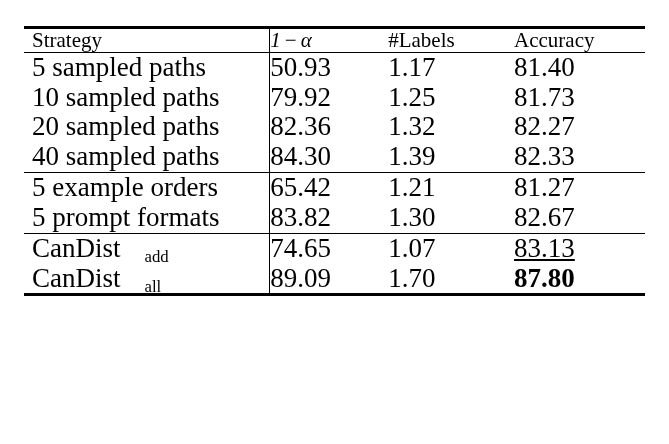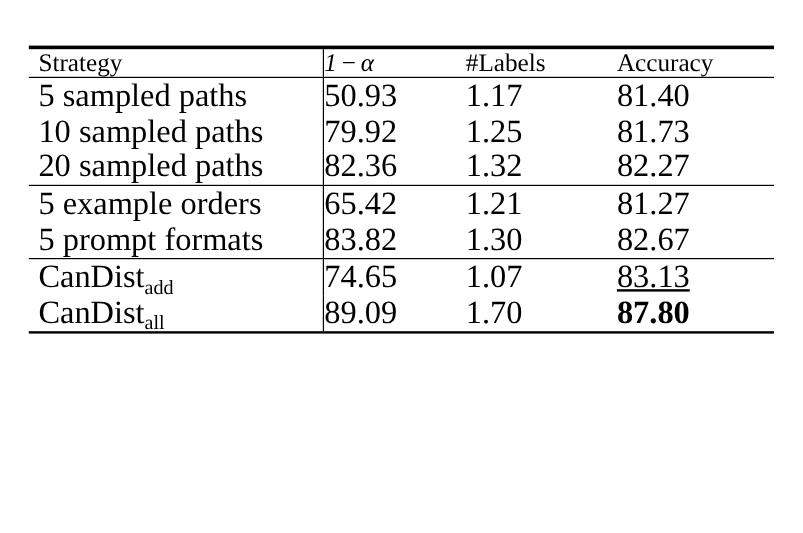--- a/index.html
+++ b/index.html
@@ -10,21 +10,21 @@
   body {
     width: 669px;
     height: 444px;
     font-family: "Liberation Serif", "DejaVu Serif", serif;
     color: #000000;
     overflow: hidden;
   }
   .table-wrap {
     position: absolute;
     left: 24px;
-    top: 38px;
+    top: 26px;
     width: 621px;
   }
   table.results {
     border-collapse: collapse;
     width: 621px;
     font-size: 21px;
     line-height: 1.1;
   }
   table.results td, table.results th {
     padding: 0;
@@ -95,20 +95,21 @@
     text-decoration: underline;
   }
   .bold-val {
     font-weight: bold;
   }
   sub {
     font-size: 0.62em;
     vertical-align: baseline;
     position: relative;
     top: 0.32em;
+    margin-left: 24px;
   }
   .nowrap { white-space: nowrap; }
 </style>
 </head>
 <body>
 
 <div class="table-wrap">
   <table class="results">
     <tbody>
       <tr class="rule-top">
@@ -143,20 +144,26 @@
         <td class="col-alpha">79.92</td>
         <td class="col-labels">1.25</td>
         <td class="col-acc">81.73</td>
       </tr>
       <tr class="data-row">
         <td class="col-strategy">20 sampled paths</td>
         <td class="col-alpha">82.36</td>
         <td class="col-labels">1.32</td>
         <td class="col-acc">82.27</td>
       </tr>
+      <tr class="data-row group-bottom">
+        <td class="col-strategy">40 sampled paths</td>
+        <td class="col-alpha">84.30</td>
+        <td class="col-labels">1.39</td>
+        <td class="col-acc">82.33</td>
+      </tr>
 
       <tr class="rule-mid">
         <td colspan="4">
             <div class="hline-thin"></div>
           </td>
       </tr>
 
       <tr class="data-row group-top">
         <td class="col-strategy">5 example orders</td>
         <td class="col-alpha">65.42</td>

